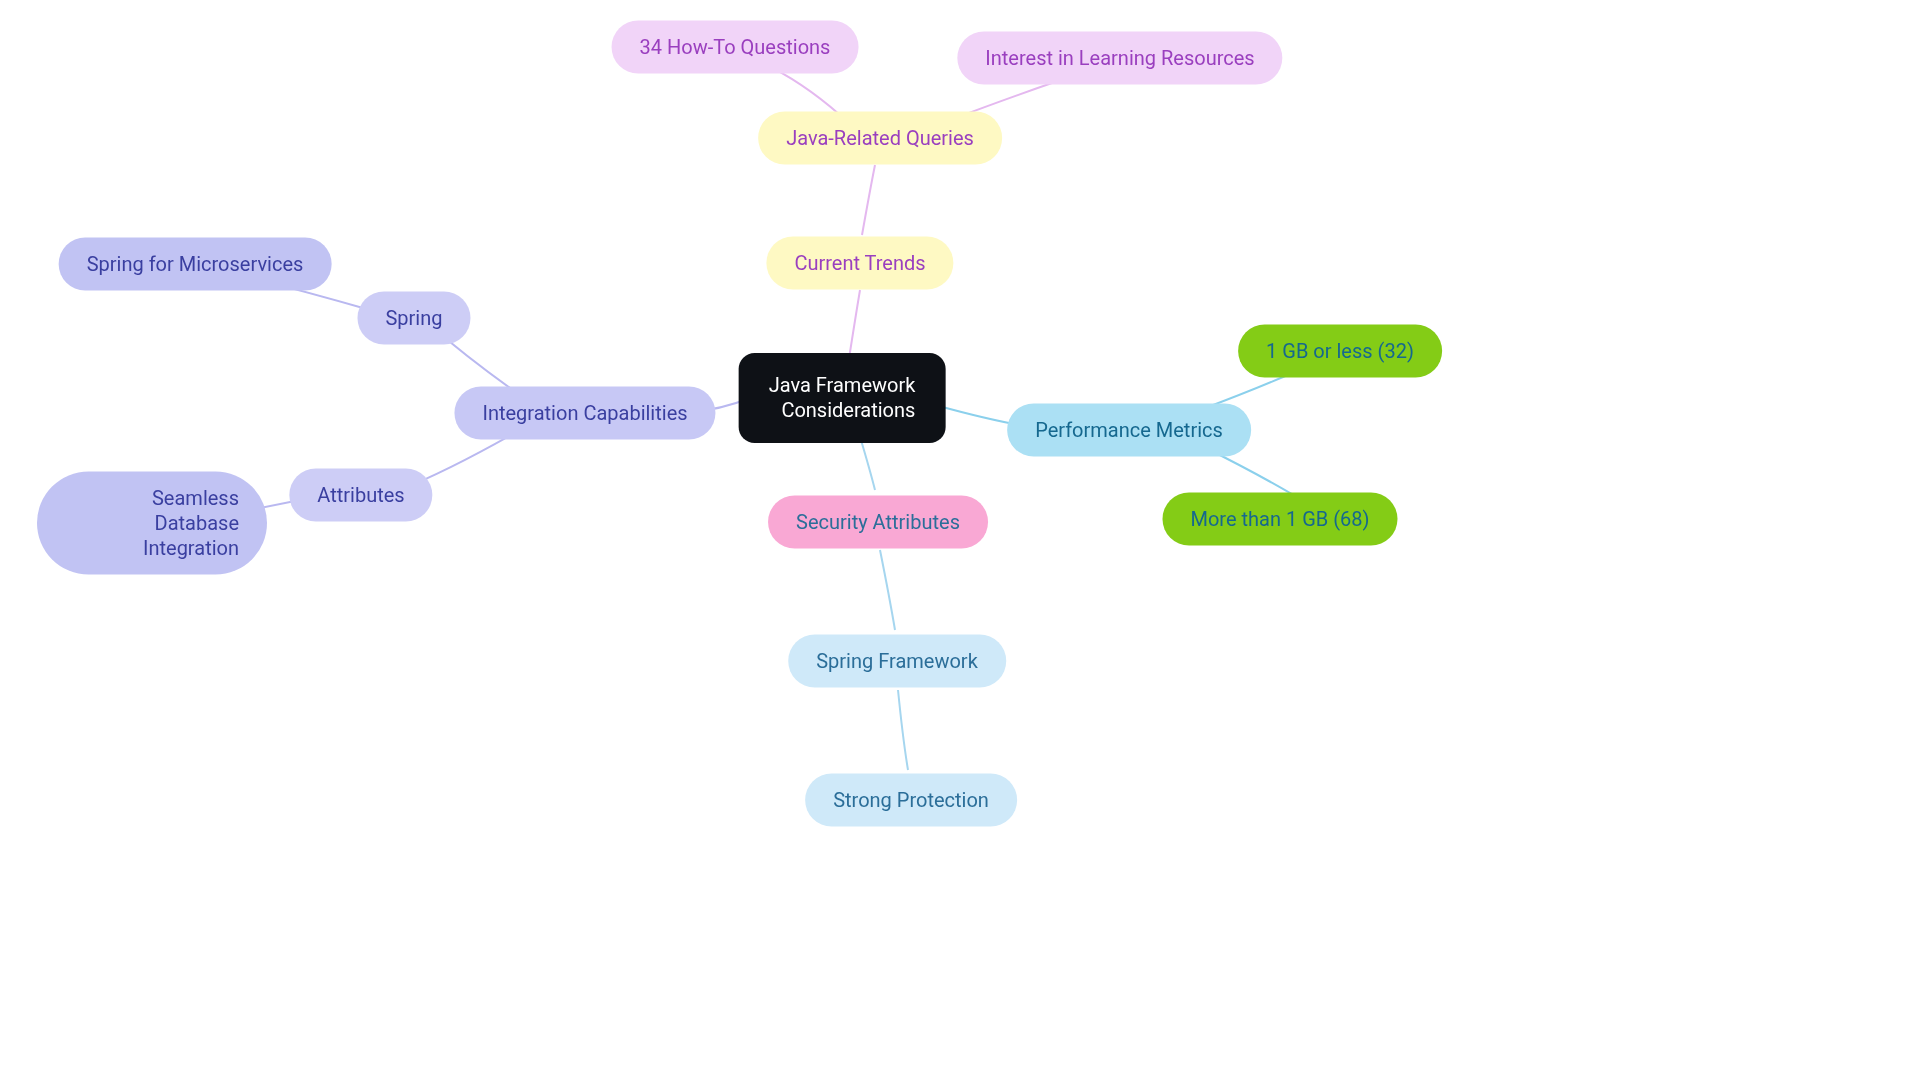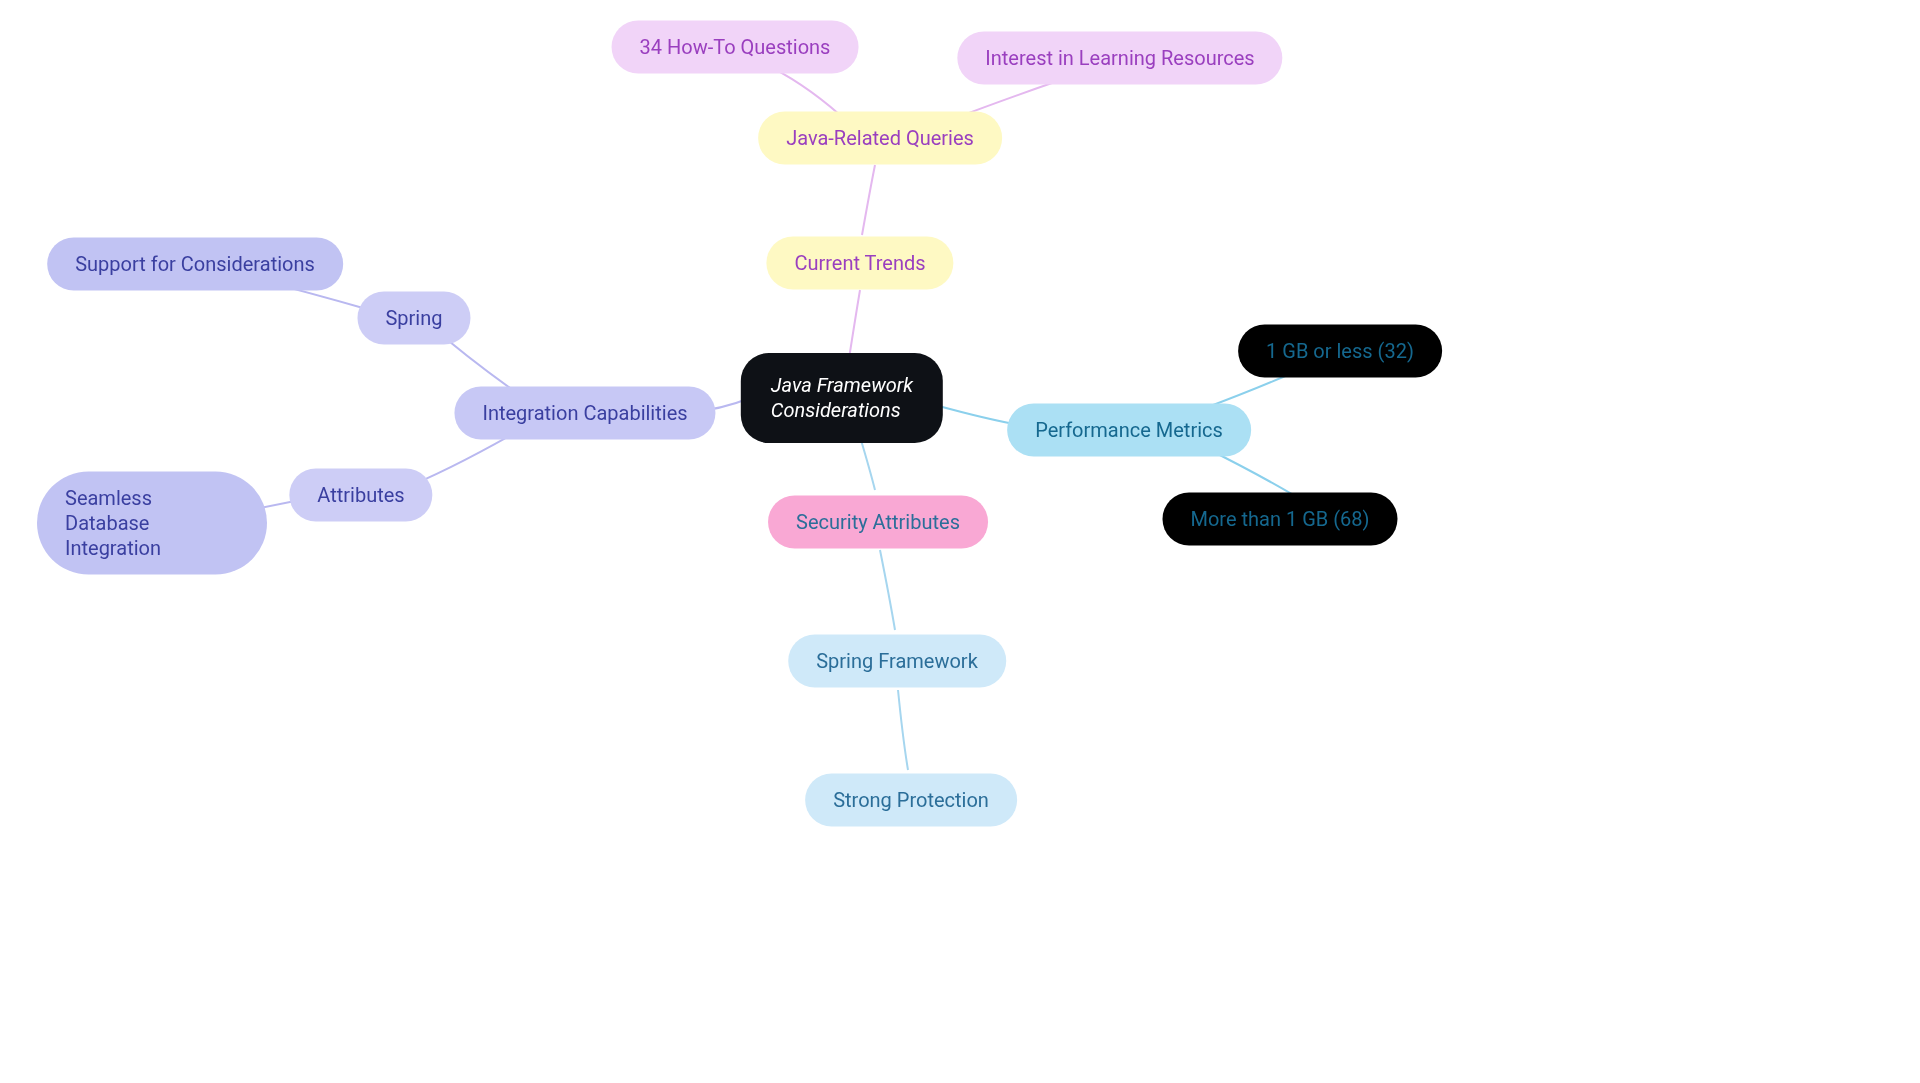--- a/index.html
+++ b/index.html
@@ -15,44 +15,43 @@
   .edge {
     stroke-width: 2;
     fill: none;
   }
   .node {
     position: absolute;
     border-radius: 999px;
     display: flex;
     align-items: center;
     justify-content: center;
-    text-align: left;
+    text-align: right;
     font-size: 20px;
     padding: 14px 28px;
     line-height: 1.25;
     transform: translate(-50%, -50%);
     white-space: pre-line;
     box-sizing: border-box;
   }
   .root {
     background: #0e1116;
     color: #ffffff;
-    border-radius: 28px;
+    border-radius: 16px;
     font-size: 20px;
     padding: 20px 30px;
     max-width: 220px;
-    font-style: italic;
   }
   .indigo-a { background: #c7c8f5; color: #3a3fa0; }
   .indigo-b { background: #cdcdf6; color: #3a3fa0; }
   .indigo-c { background: #c1c3f3; color: #3a3fa0; }
   .pink-a   { background: #fef9c3; color: #9a3fbf; }
   .pink-b   { background: #f1d4f8; color: #9a3fbf; }
   .cyan-a   { background: #abe0f4; color: #15688f; }
-  .cyan-b   { background: #000000; color: #15688f; }
+  .cyan-b   { background: #84cc16; color: #15688f; }
   .blue-a   { background: #f9a8d4; color: #2b6e99; }
   .blue-b   { background: #cfe9f9; color: #2b6e99; }
   svg.edges {
     position: absolute;
     left: 0; top: 0;
     width: 1920px; height: 1083px;
     pointer-events: none;
   }
 </style>
 </head>
@@ -89,21 +88,21 @@
   <path class="edge" stroke="#a6d6ef" d="M 880 550 Q 890 600 895 630"></path>
 
   <path class="edge" stroke="#a6d6ef" d="M 898 690 Q 903 740 908 770"></path>
 </svg>
 
 <div class="node root" style="left:842px; top:398px;">Java Framework
 Considerations</div>
 
 <div class="node indigo-a" style="left:585px; top:413px;">Integration Capabilities</div>
 <div class="node indigo-b" style="left:414px; top:318px;">Spring</div>
-<div class="node indigo-c" style="left:195px; top:264px;">Support for Considerations</div>
+<div class="node indigo-c" style="left:195px; top:264px;">Spring for Microservices</div>
 <div class="node indigo-b" style="left:361px; top:495px;">Attributes</div>
 <div class="node indigo-c" style="left:152px; top:523px; max-width:230px;">Seamless Database
 Integration</div>
 
 <div class="node pink-a" style="left:860px; top:263px;">Current Trends</div>
 <div class="node pink-a" style="left:880px; top:138px;">Java-Related Queries</div>
 <div class="node pink-b" style="left:735px; top:47px;">34 How-To Questions</div>
 <div class="node pink-b" style="left:1120px; top:58px;">Interest in Learning Resources</div>
 
 <div class="node cyan-a" style="left:1129px; top:430px;">Performance Metrics</div>

